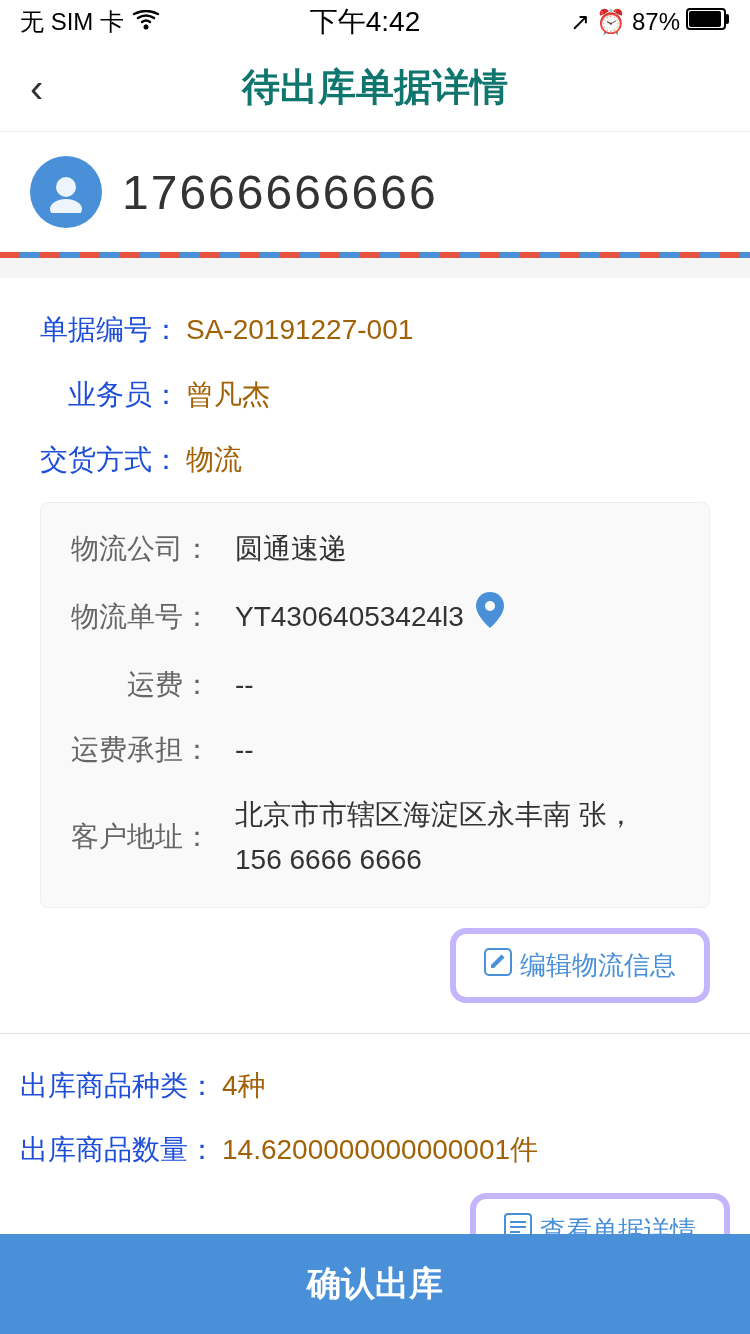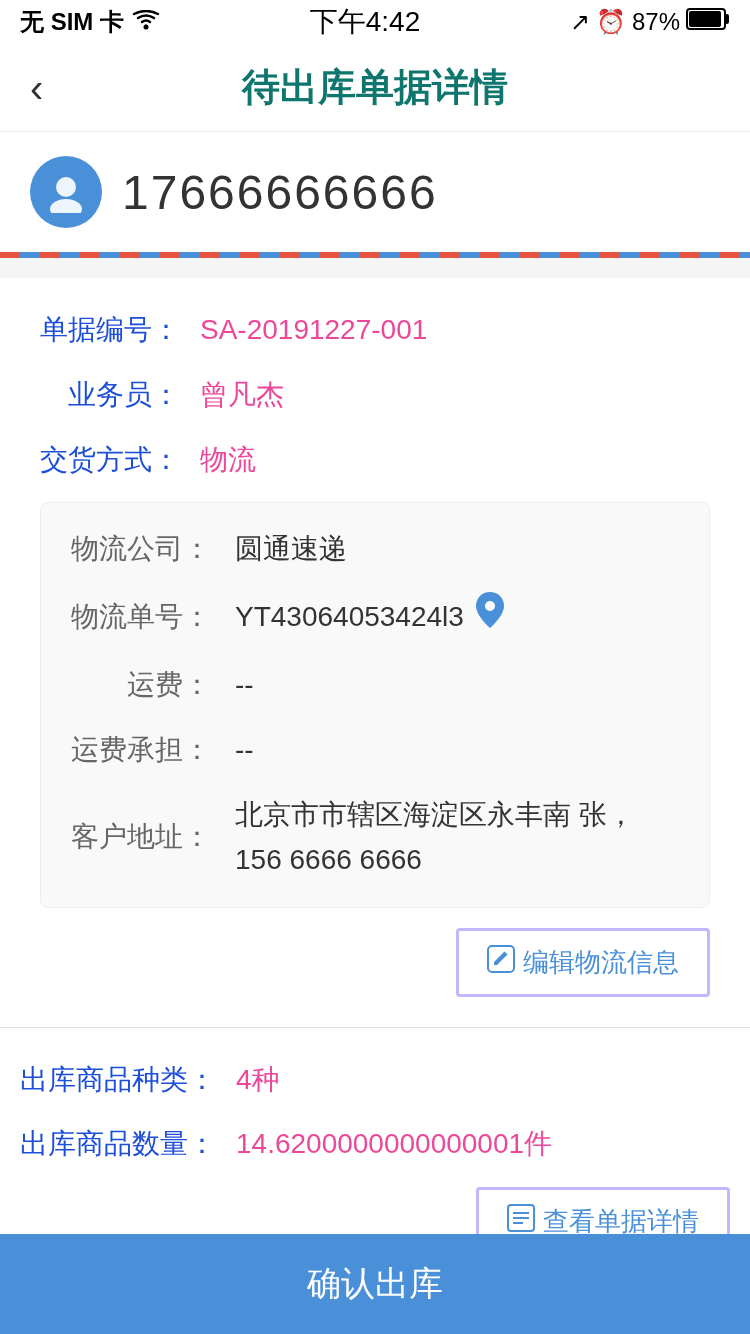--- a/index.html
+++ b/index.html
@@ -17,21 +17,21 @@
     .status-bar {
       height: 44px;
       background: #fff;
       display: flex;
       align-items: center;
       justify-content: space-between;
       padding: 0 20px;
       font-size: 24px;
       color: #000;
     }
-    .status-left { display: flex; align-items: center; gap: 8px; font-weight: bold; }
+    .status-left { display: flex; align-items: center; gap: 8px; }
     .status-center { font-size: 28px; font-weight: 500; }
     .status-right { display: flex; align-items: center; gap: 6px; font-size: 24px; }
 
     
     .nav-bar {
       height: 88px;
       background: #fff;
       display: flex;
       align-items: center;
       padding: 0 30px;
@@ -106,24 +106,24 @@
     .info-row:last-child { margin-bottom: 0; }
 
     .info-label {
       color: #1d4ed8;
       font-size: 28px;
       min-width: 140px;
       text-align: right;
       flex-shrink: 0;
     }
     .info-value {
-      color: #ec4899;
+      color: #a16207;
       font-size: 28px;
       flex: 1;
-      margin-left: 20px;
+      margin-left: 6px;
     }
 
     
     .logistics-section {
       background: #f9f9f9;
       border: 1px solid #eee;
       border-radius: 8px;
       margin-top: 20px;
       padding: 24px 30px;
     }
@@ -159,24 +159,24 @@
       cursor: pointer;
     }
 
     
     .edit-btn {
       display: flex;
       justify-content: flex-end;
       margin-top: 20px;
     }
     .btn-outline {
-      border: 3px solid #c4b5fd;
+      border: 6px solid #c4b5fd;
       color: #4a90d9;
       background: #fff;
-      border-radius: 4px;
+      border-radius: 16px;
       padding: 14px 28px;
       font-size: 26px;
       display: flex;
       align-items: center;
       gap: 8px;
       cursor: pointer;
     }
 
     
     .thin-divider {
@@ -207,21 +207,21 @@
       background: #4a90d9;
       height: 100px;
       display: flex;
       align-items: center;
       justify-content: center;
       cursor: pointer;
     }
     .bottom-btn-text {
       color: #fff;
       font-size: 34px;
-      font-weight: 400;
+      font-weight: 700;
     }
 
     .page-content {
       padding-bottom: 100px;
     }
   </style>
 </head>
 <body>
 
 <div class="page-content">

